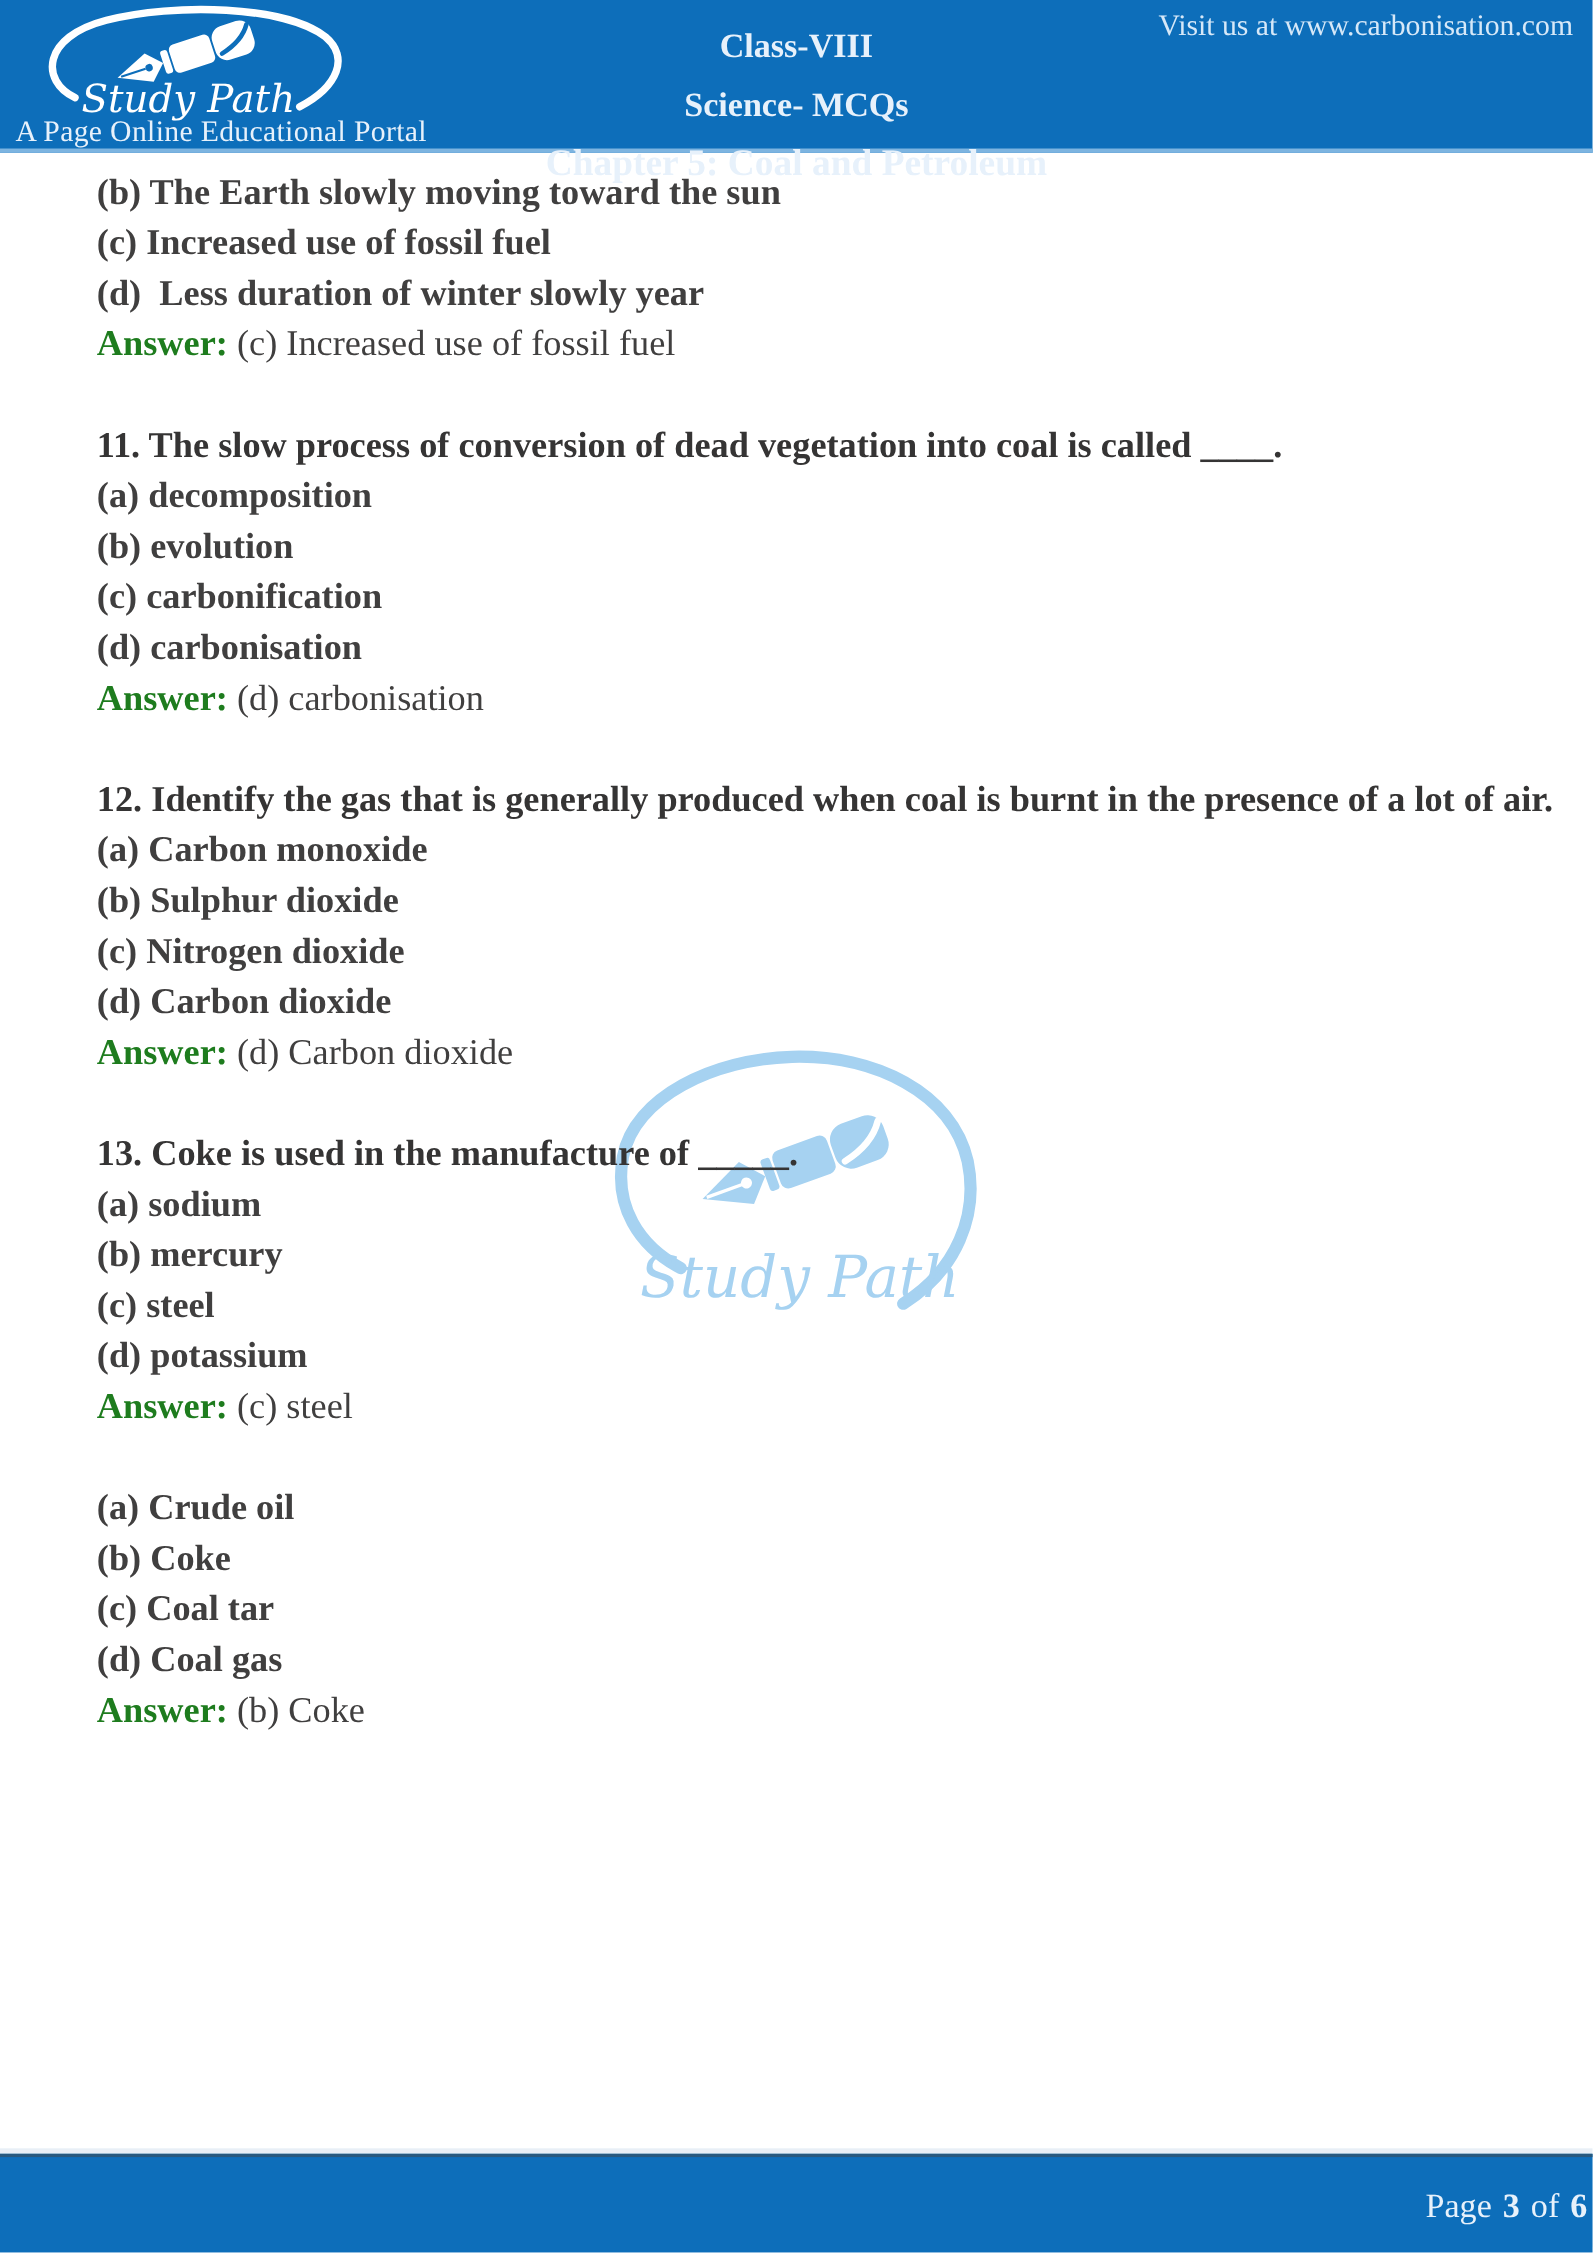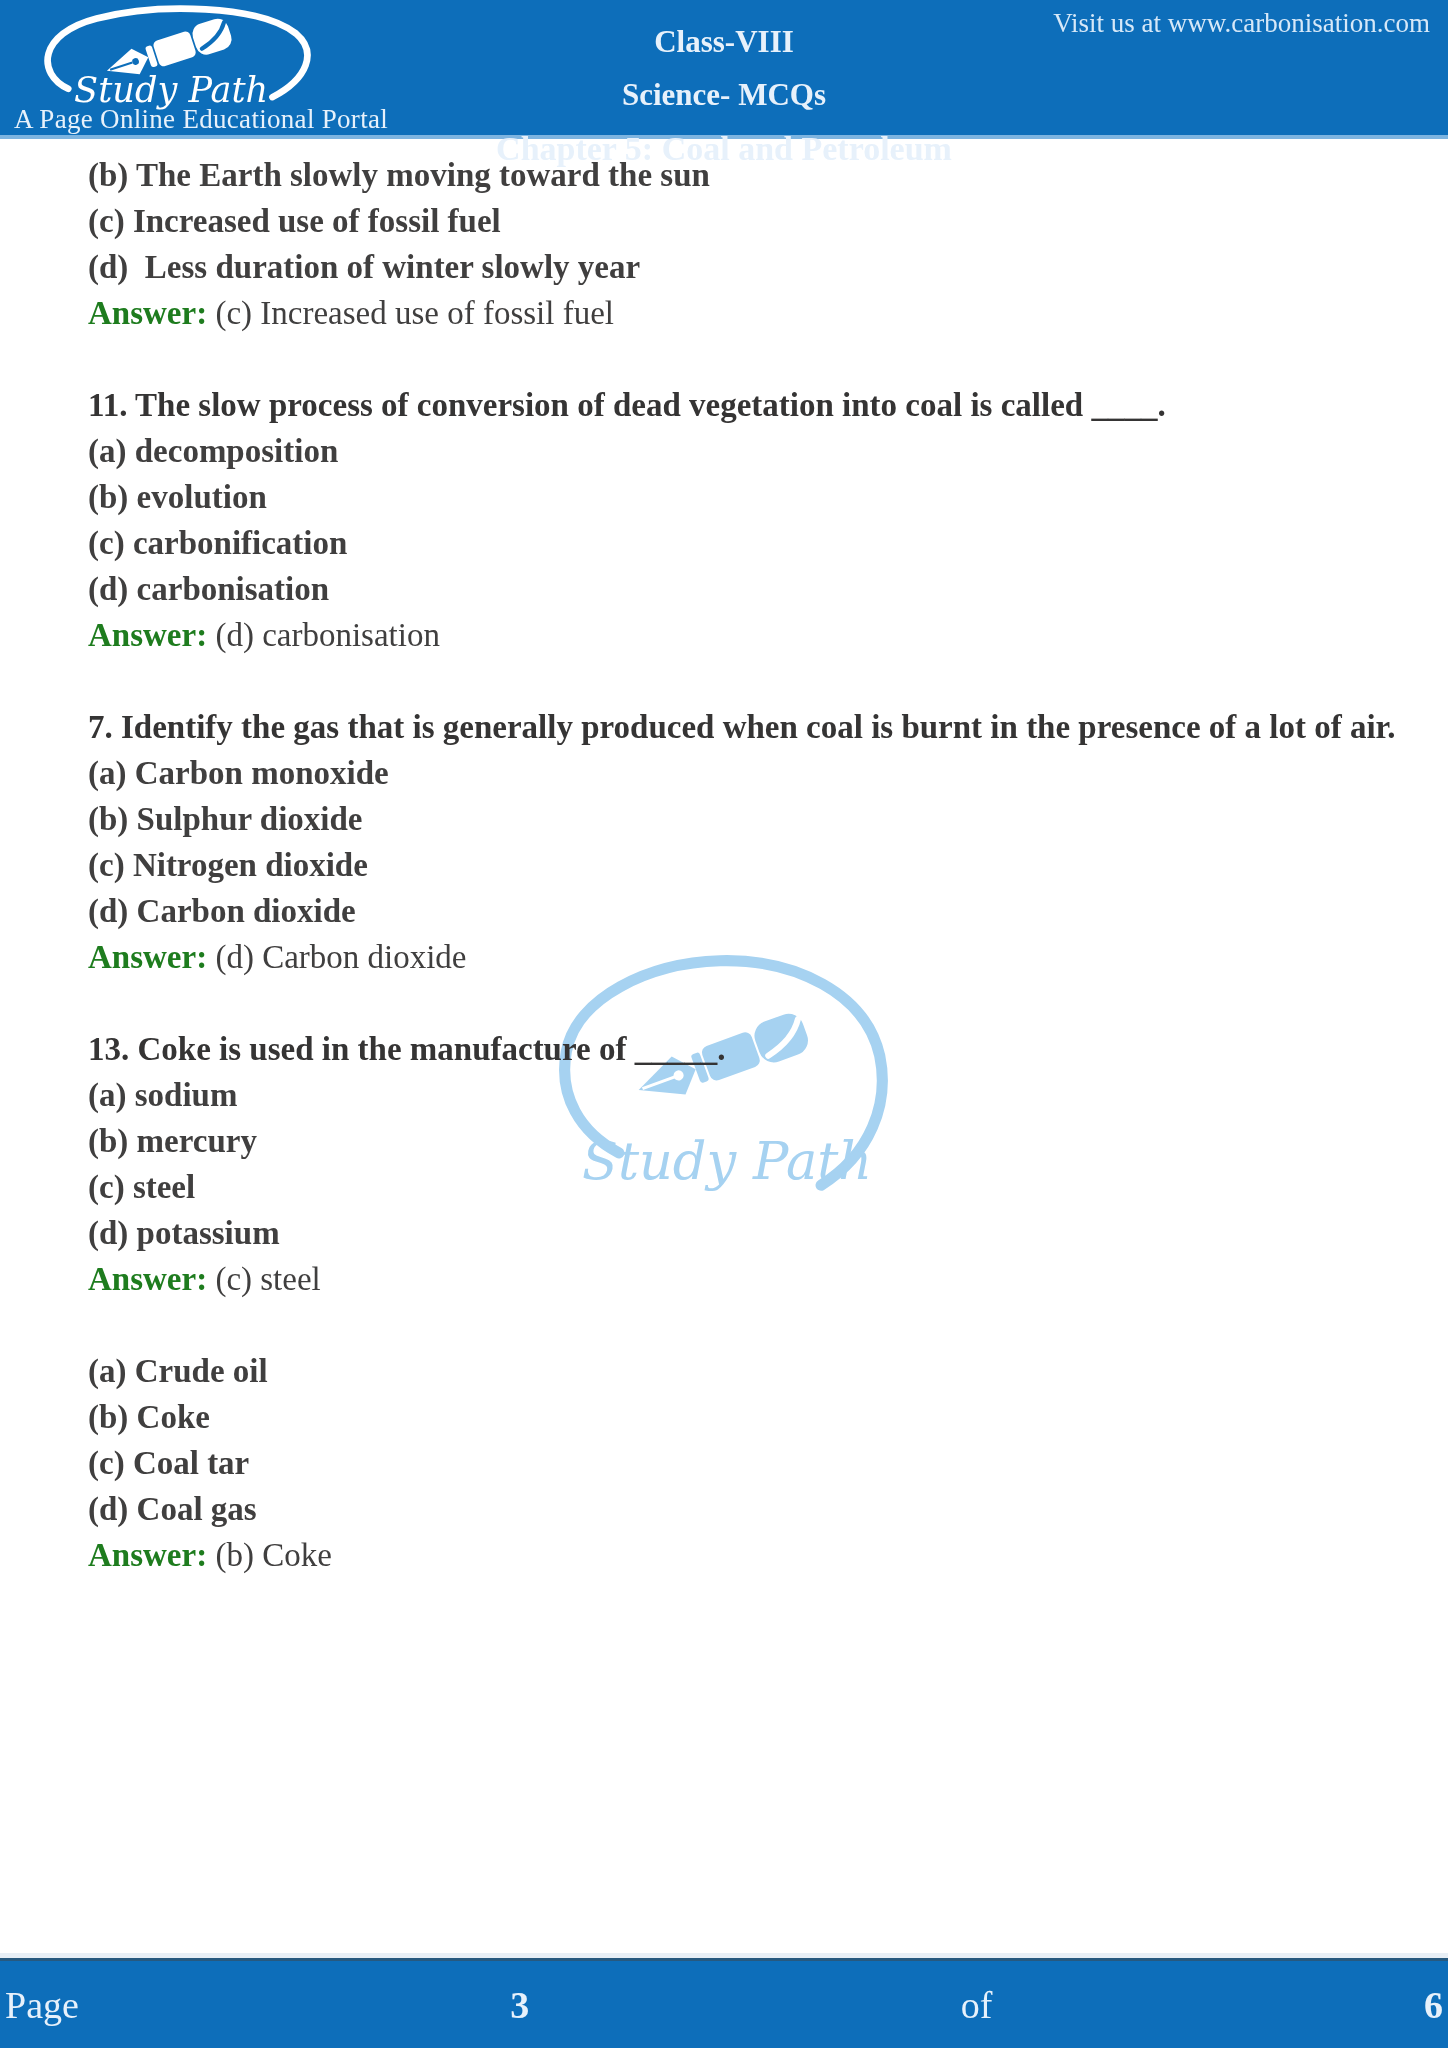--- a/index.html
+++ b/index.html
@@ -51,22 +51,22 @@
   .answer-line{margin-top:46px;}
   .answer-label{font-weight:bold;color:var(--answer-green);}
   
   .watermark{position:absolute;left:540px;top:944px;z-index:1;}
   
   .footer{
     position:absolute;left:0;right:0;bottom:0;height:87px;
     background:var(--brand-blue);
     border-top:3px solid var(--footer-edge);
     box-shadow:0 -5px 0 rgba(190,210,230,.35);
-    display:flex;align-items:center;justify-content:space-between;
-    color:var(--header-text);font-size:38px;
+    display:flex;align-items:center;justify-content:flex-end;
+    color:var(--header-text);font-size:31px;
   }
   .footer span{margin:0 5px;}
   .page-num,.page-total{font-weight:bold;}
 </style>
 </head>
 <body>
 
 <div class="page">
 
   <header class="header">
@@ -120,21 +120,21 @@
       </section>
       <section class="qa-block">
         <p class="question">11. The slow process of conversion of dead vegetation into coal is called ____.</p>
         <p class="option">(a) decomposition</p>
         <p class="option">(b) evolution</p>
         <p class="option">(c) carbonification</p>
         <p class="option">(d) carbonisation</p>
         <p class="answer-line"><span class="answer-label">Answer:</span> <span class="answer-value">(d) carbonisation</span></p>
       </section>
       <section class="qa-block">
-        <p class="question">7. Identify the gas that is generally produced when coal is burnt in the presence of a lot of air.</p>
+        <p class="question">12. Identify the gas that is generally produced when coal is burnt in the presence of a lot of air.</p>
         <p class="option">(a) Carbon monoxide</p>
         <p class="option">(b) Sulphur dioxide</p>
         <p class="option">(c) Nitrogen dioxide</p>
         <p class="option">(d) Carbon dioxide</p>
         <p class="answer-line"><span class="answer-label">Answer:</span> <span class="answer-value">(d) Carbon dioxide</span></p>
       </section>
       <section class="qa-block">
         <p class="question">13. Coke is used in the manufacture of _____.</p>
         <p class="option">(a) sodium</p>
         <p class="option">(b) mercury</p>

